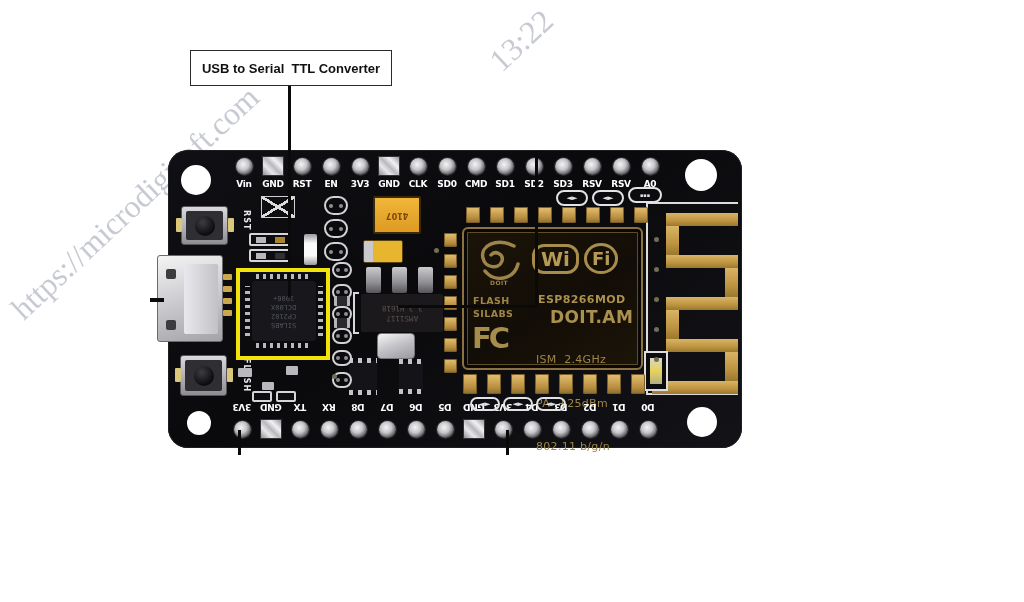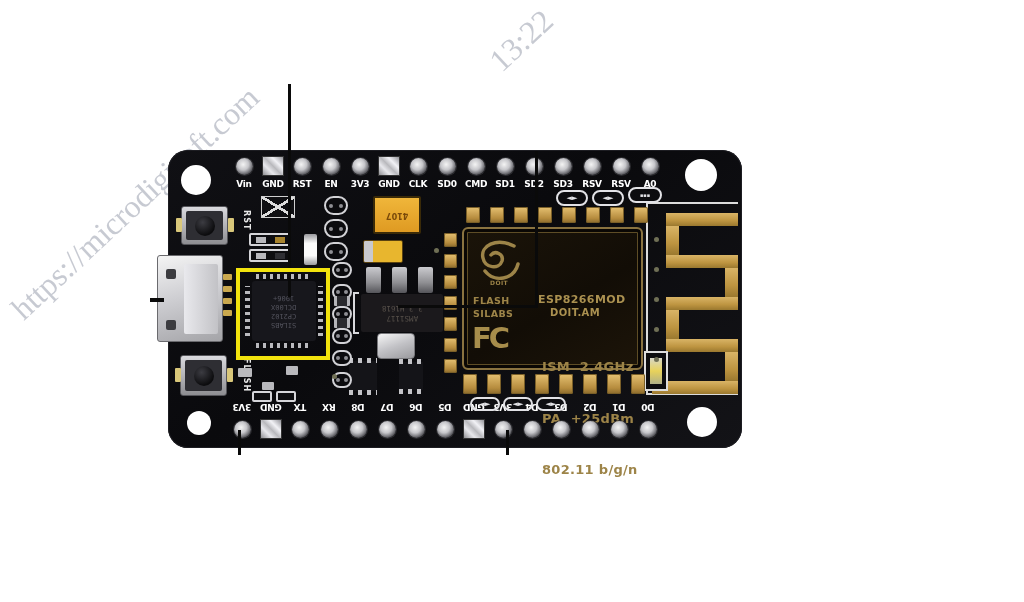--- a/index.html
+++ b/index.html
@@ -153,26 +153,30 @@
     <div class="outline-box" style="left:252px;top:391px;width:20px;height:11px;"></div>
     <div class="outline-box" style="left:276px;top:391px;width:20px;height:11px;"></div>
 
     <div class="abs" style="left:462px;top:227px;width:181px;height:143px;border:2px solid #8a7340;border-radius:6px;box-sizing:border-box;
          background:linear-gradient(150deg,#1b1409,#120d06 55%,#1d1509);box-shadow:inset 0 0 0 3px #0a0704, inset 0 0 0 4px #5e4d26;">
       <svg class="abs" style="left:10px;top:8px;" width="52" height="50" viewBox="0 0 52 50">
         <path d="M40 9 C22 0 6 9 9 21 C11 31 25 33 28 24 C30 17 21 13 17 18" stroke="#9d8448" stroke-width="3.5" fill="none" stroke-linecap="round"></path>
         <path d="M11 34 C20 46 40 43 44 27" stroke="#9d8448" stroke-width="3.5" fill="none" stroke-linecap="round"></path>
       </svg>
       <div class="mod-txt gold" style="left:26px;top:50px;font-size:6px;">DOIT</div>
+      <div class="abs" style="left:68px;top:14px;display:flex;gap:5px;align-items:center;">
+        <span style="border:3px solid #a78d4b;border-radius:12px;padding:0 6px;font-weight:bold;font-size:20px;color:#b59a55;">Wi</span>
+        <span style="border:3px solid #a78d4b;border-radius:50%;padding:2px 5px;font-weight:bold;font-size:18px;color:#b59a55;">Fi</span>
+      </div>
       <div class="mod-txt gold" style="left:9px;top:66px;font-size:9.5px;">FLASH</div>
       <div class="mod-txt gold" style="left:9px;top:79px;font-size:9.5px;">SILABS</div>
       <div class="mod-txt" style="left:74px;top:64px;font-size:11px;color:#ab9150;">ESP8266MOD</div>
-      <div class="mod-txt" style="left:86px;top:78px;font-size:10px;color:#ab9150;">DOIT.AM</div>
+      <div class="mod-txt" style="left:86px;top:78px;font-size:17px;color:#ab9150;">DOIT.AM</div>
       <div class="mod-txt" style="left:8px;top:92px;font-size:29px;color:#a78d4b;letter-spacing:-3px;">FC</div>
-      <div class="abs" style="left:78px;top:95px;font-size:13px;font-weight:bold;line-height:1.32;color:#9d8448;letter-spacing:0.3px;white-space:pre;">
+      <div class="abs" style="left:72px;top:95px;font-size:11px;font-weight:normal;line-height:1.32;color:#9d8448;letter-spacing:0.3px;white-space:pre;">
         <div>ISM  2.4GHz</div>
         <div>PA  +25dBm</div>
         <div>802.11 b/g/n</div>
       </div>
     </div>
 
     <div class="abs" style="left:646px;top:202px;width:92px;height:193px;border-left:2px solid #dcdcdc;border-top:2px solid #dcdcdc;border-bottom:2px solid #dcdcdc;box-sizing:border-box;"></div>
     <div id="antenna">
         <div class="ant-bar" style="left: 666px; top: 213px; width: 72px; height: 13px;"></div>
         <div class="ant-bar" style="left: 666px; top: 255px; width: 72px; height: 13px;"></div>
@@ -333,15 +337,20 @@
   </div>
 
   <div class="abs" style="left:0;top:0;width:1024px;height:602px;pointer-events:none;">
     <div class="annot-line" style="left:288px;top:84px;width:3px;height:213px;"></div>
     <div class="annot-line" style="left:535px;top:151px;width:3px;height:157px;"></div>
     <div class="annot-line" style="left:398px;top:305px;width:140px;height:3px;"></div>
     <div class="annot-line" style="left:238px;top:430px;width:3px;height:25px;"></div>
     <div class="annot-line" style="left:506px;top:430px;width:3px;height:25px;"></div>
     <div class="annot-line" style="left:150px;top:298px;width:14px;height:4px;"></div>
     <div class="abs" style="left:236px;top:268px;width:94px;height:92px;border:4px solid #f2e30d;box-sizing:border-box;"></div>
+    <div class="abs" style="left:190px;top:50px;width:200px;height:34px;border:1px solid #2a2a2a;background:#fff;
+         display:flex;align-items:center;justify-content:center;font-family:'Liberation Sans',sans-serif;
+         font-weight:bold;font-size:13px;color:#111;white-space:pre;">
+      <span>USB to Serial  TTL Converter</span>
+    </div>
   </div>
 
 </div>
 
 </body></html>

